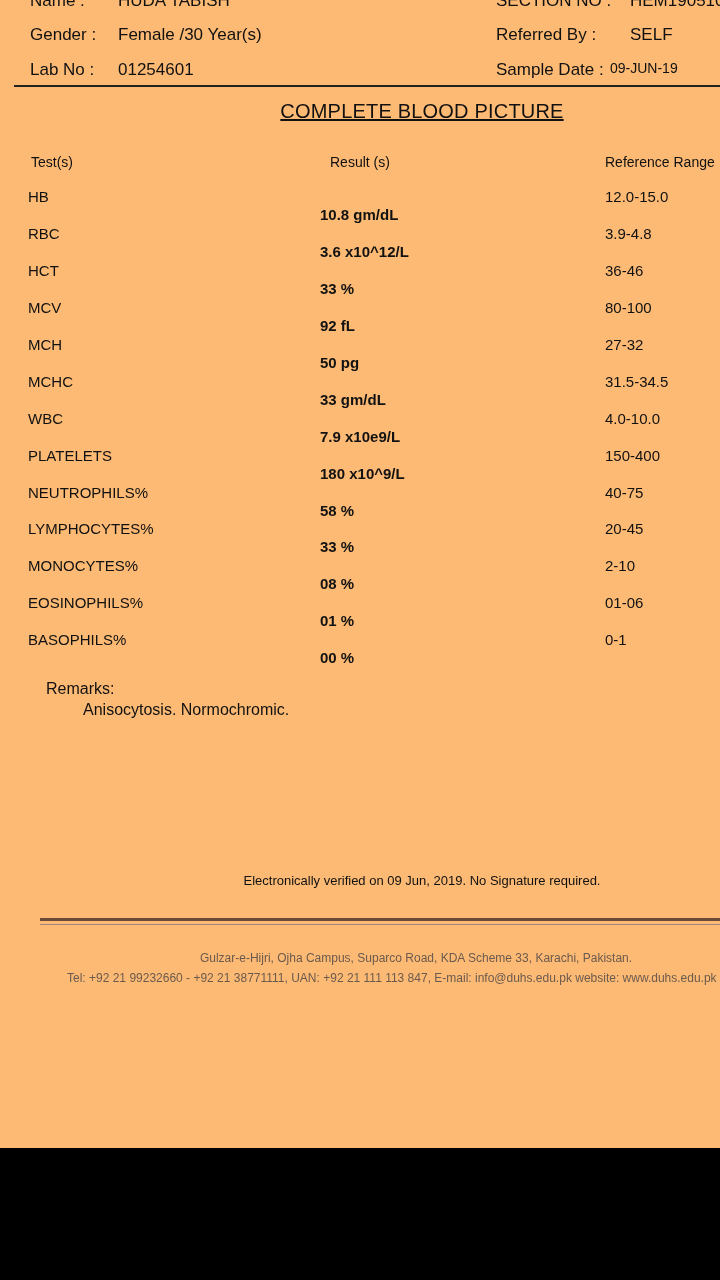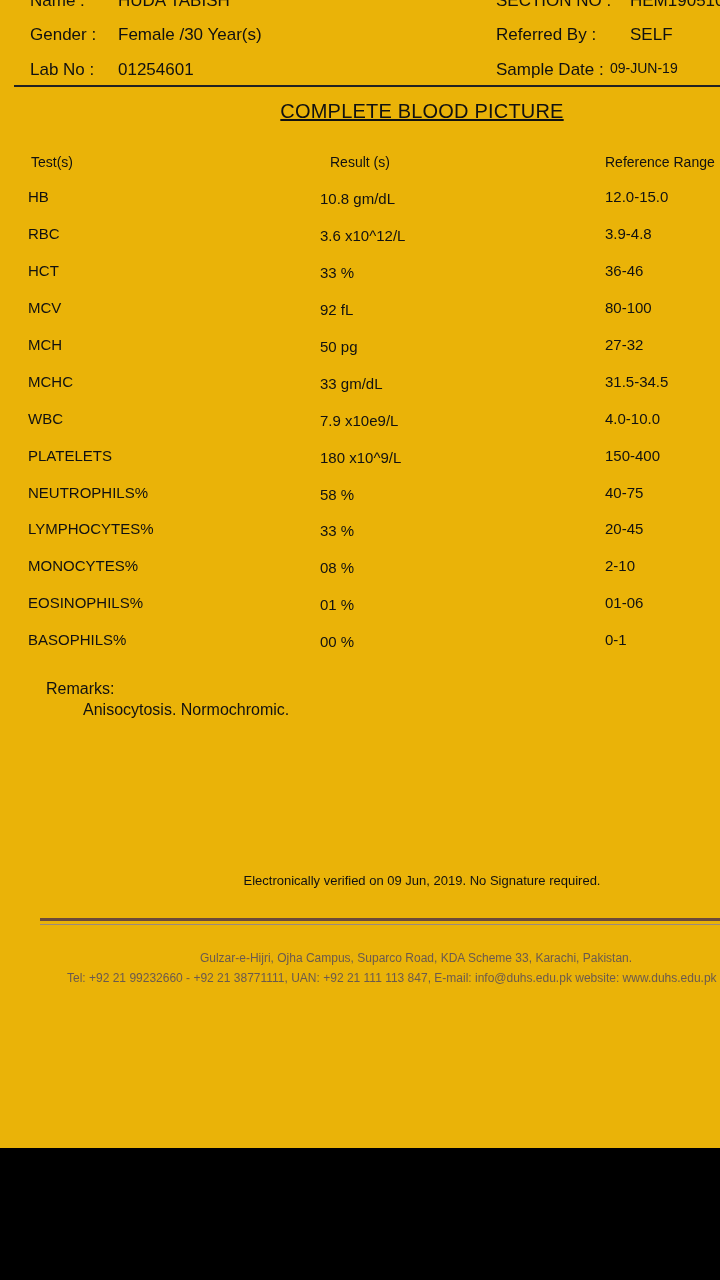--- a/index.html
+++ b/index.html
@@ -1,37 +1,37 @@
 <!DOCTYPE html>
 <html><head>
 <meta charset="utf-8">
 <style>
   html, body { margin: 0; padding: 0; }
   body {
     width: 720px; height: 1280px; overflow: hidden; position: relative;
     background: #ffffff; color: #111111;
     font-family: "Liberation Sans", sans-serif;
   }
-  .page { position: absolute; left: 0; top: 0; width: 720px; height: 1148px; background: #eab308; overflow: hidden; }
+  .page { position: absolute; left: 0; top: 0; width: 720px; height: 1148px; background: #fdba74; overflow: hidden; }
   .blackbar { position: absolute; left: 0; top: 1148px; width: 720px; height: 132px; background: #000; }
   .hdr-label { position: absolute; white-space: nowrap; }
   .hdr-value { position: absolute; white-space: nowrap; }
 
   .hdr-rule { position: absolute; left: 14px; top: 85px; width: 720px; height: 2px; background: #222; }
 
   .title {
     position: absolute; left: 0; width: 844px; top: 100px; text-align: center;
     font-size: 20px; text-decoration: underline; letter-spacing: 0.2px;
   }
 
   .col-head { position: absolute; top: 154px; font-size: 14px; white-space: nowrap; text-align: right; }
 
   .row { position: absolute; left: 0; width: 608px; height: 37px; font-size: 15px; }
   .row .t { position: absolute; left: 28px; top: 0; white-space: nowrap; }
-  .row .r { position: absolute; left: 320px; top: 2px; white-space: nowrap; }
+  .row .r { position: absolute; left: 320px; top: 18px; white-space: nowrap; font-weight: bold; }
   .row .g { position: absolute; left: 605px; top: 0; white-space: nowrap; }
 
   .remarks-label { position: absolute; left: 46px; top: 680px; font-size: 16px; }
   .remarks-text { position: absolute; left: 83px; top: 701px; font-size: 16px; }
 
   .verified { position: absolute; left: 0; width: 844px; top: 873px; text-align: center; font-size: 13px; }
 
   .footer-rule-1 { position: absolute; left: 40px; top: 918px; width: 700px; height: 3px; background: #6b4a3a; }
   .footer-rule-2 { position: absolute; left: 40px; top: 924px; width: 700px; height: 1px; background: #9a8a80; }
 

